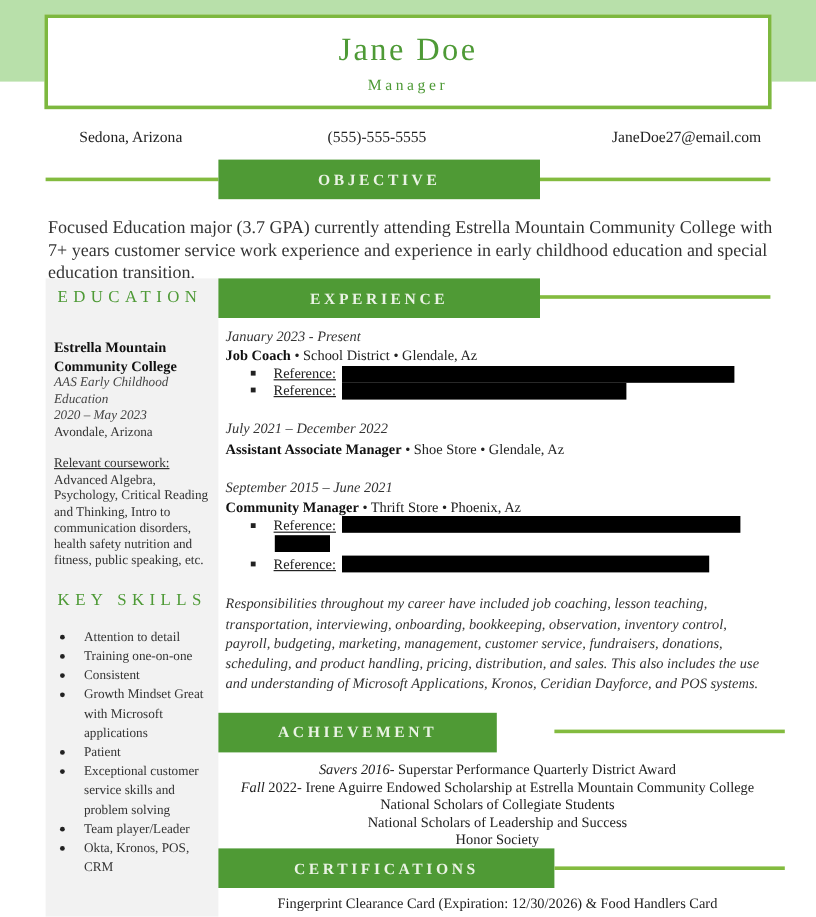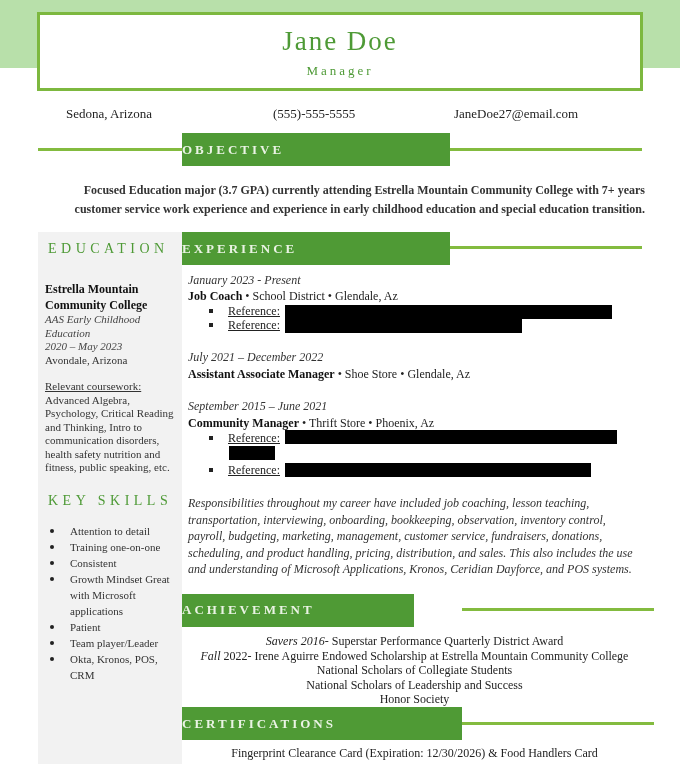--- a/index.html
+++ b/index.html
@@ -3,22 +3,22 @@
 <meta charset="utf-8">
 <style>
   html, body { margin:0; padding:0; }
   body { width:680px; height:764px; position:relative; overflow:hidden; background:#ffffff; font-family:"Liberation Serif", serif; color:#222; }
   .band { position:absolute; left:0; top:0; width:680px; height:68px; background:#b8e0aa; }
   .header-box { position:absolute; left:37px; top:12px; width:600px; height:73px; border:3px solid #7db83f; background:#fff; text-align:center; }
   .name { font-size:27px; letter-spacing:2px; color:#4e9a36; margin-top:10px; line-height:32px; }
   .role { font-size:13px; letter-spacing:3px; color:#4e9a36; margin-top:6px; }
   .contact { position:absolute; top:106px; font-size:13px; color:#222; }
   .hline { position:absolute; height:3px; background:#83bb3f; }
-  .sec-head { position:absolute; background:#4f9a35; color:#eaf3e4; font-size:13px; letter-spacing:3px; font-weight:bold; font-family:"Liberation Serif", serif; }
-  .objective { position:absolute; left:40px; top:181px; width:605px; text-align:right; font-size:12px; line-height:19px; color:#333;font-weight:bold; }
+  .sec-head { position:absolute; background:#4f9a35; color:#eaf3e4; font-size:13px; letter-spacing:3px; text-align:center; font-weight:bold; font-family:"Liberation Serif", serif; }
+  .objective { position:absolute; left:40px; top:181px; width:605px; text-align:left; font-size:15px; line-height:19px; color:#333; }
   .sidebar { position:absolute; left:38px; top:232px; width:144px; height:532px; background:#f2f2f2; }
   .side-title { position:absolute; left:48px; font-size:14px; letter-spacing:4.5px; color:#4e9a36; }
   .edu { position:absolute; left:45px; top:281px; width:136px; font-size:11px; line-height:13.5px; color:#333; }
   .edu .school { font-weight:bold; font-size:12px; line-height:16px; color:#111; }
   .edu i { color:#444; }
   .edu .u { text-decoration:underline; display:block; margin-top:13px; }
   .skills { position:absolute; left:45px; top:523px; width:136px; margin:0; padding:0; list-style:none; font-size:11px; line-height:16px; color:#333; }
   .skills li { position:relative; padding-left:25px; }
   .skills li::before { content:""; position:absolute; left:5px; top:6px; width:4px; height:4px; border-radius:50%; background:#222; }
   .exp { position:absolute; left:188px; width:460px; font-size:12px; color:#222; }
@@ -37,21 +37,21 @@
 <body>
 
 <div class="band"></div>
 <div class="header-box">
   <div class="name">Jane Doe</div>
   <div class="role">Manager</div>
 </div>
 
 <div class="contact" style="left:66px;">Sedona, Arizona</div>
 <div class="contact" style="left:273px;">(555)-555-5555</div>
-<div class="contact" style="left:454px;">JaneDoe27@email.com</div>
+<div class="contact" style="left:510px;">JaneDoe27@email.com</div>
 
 <div class="hline" style="left:38px; top:148px; width:144px;"></div>
 <div class="sec-head" style="left:182px; top:133px; width:268px; height:33px; line-height:33px;">OBJECTIVE</div>
 <div class="hline" style="left:450px; top:148px; width:192px;"></div>
 <div class="objective">Focused Education major (3.7 GPA) currently attending Estrella Mountain Community College with 7+ years customer service work experience and experience in early childhood education and special education transition.</div>
 
 <div class="sidebar"></div>
 <div class="side-title" style="top:241px;">EDUCATION</div>
 <div class="edu">
   <div class="school">Estrella Mountain</div>
@@ -64,20 +64,21 @@
   <div>Advanced Algebra, Psychology, Critical Reading and Thinking, Intro to communication disorders, health safety nutrition and fitness, public speaking, etc.</div>
 </div>
 
 <div class="side-title" style="top:493px;">KEY SKILLS</div>
 <ul class="skills">
   <li>Attention to detail</li>
   <li>Training one-on-one</li>
   <li>Consistent</li>
   <li>Growth Mindset Great with Microsoft applications</li>
   <li>Patient</li>
+  <li>Exceptional customer service skills and problem solving</li>
   <li>Team player/Leader</li>
   <li>Okta, Kronos, POS, CRM</li>
 </ul>
 
 <div class="sec-head" style="left:182px; top:232px; width:268px; height:33px; line-height:33px;">EXPERIENCE</div>
 <div class="hline" style="left:450px; top:246px; width:192px;"></div>
 
 <div class="exp" style="top:272px;">
   <div class="date">January 2023 - Present</div>
   <div class="title"><b>Job Coach</b><span> • School District • Glendale, Az</span></div>

